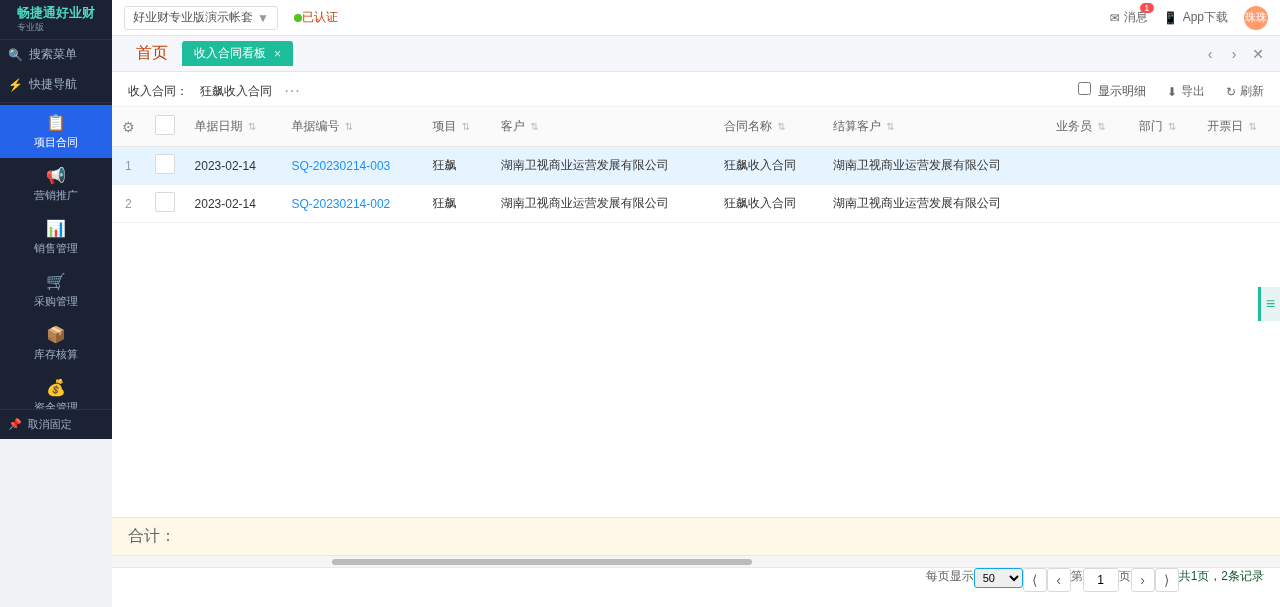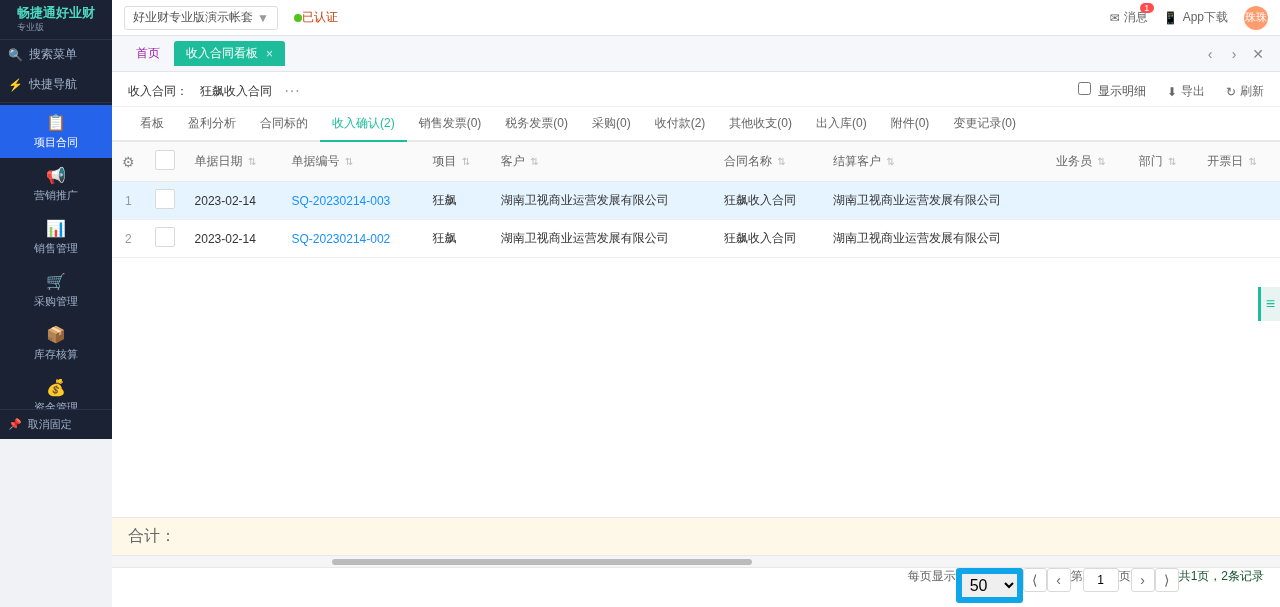--- a/index.html
+++ b/index.html
@@ -31,21 +31,21 @@
     .topbar-company-arrow { color: #999; }
     .topbar-certified { display: flex; align-items: center; color: #c2410c; font-size: 12px; margin-left: 8px; }
     .topbar-certified-dot { width: 8px; height: 8px; background: #52c41a; border-radius: 50%; }
     .topbar-right { margin-left: auto; display: flex; align-items: center; gap: 16px; }
     .topbar-icon-btn { display: flex; align-items: center; gap: 4px; color: #666; font-size: 12px; cursor: pointer; position: relative; }
     .topbar-badge { background: #ff4d4f; color: #fff; font-size: 9px; border-radius: 8px; padding: 0 4px; position: absolute; top: -6px; right: -6px; min-width: 14px; text-align: center; }
     .topbar-avatar { width: 24px; height: 24px; background: #ff9c6e; border-radius: 50%; display: flex; align-items: center; justify-content: center; color: #fff; font-size: 11px; }
 
     
     .tabbar { height: 36px; background: #f5f7fa; border-bottom: 1px solid #e0e4ec; display: flex; align-items: center; padding: 0 12px; gap: 2px; flex-shrink: 0; }
-    .tabbar-home { padding: 4px 12px; color: #a21caf; font-size: 12px; cursor: pointer; }
+    .tabbar-home { padding: 4px 12px; color: #c2410c; font-size: 16px; cursor: pointer; }
     .tabbar-tab { display: flex; align-items: center; gap: 4px; background: #1dbd9c; color: #fff; padding: 4px 12px; border-radius: 3px 3px 0 0; font-size: 12px; cursor: pointer; }
     .tabbar-tab .close { cursor: pointer; margin-left: 4px; opacity: 0.8; }
     .tabbar-controls { margin-left: auto; display: flex; gap: 4px; }
     .tabbar-ctrl-btn { width: 20px; height: 20px; display: flex; align-items: center; justify-content: center; color: #888; cursor: pointer; font-size: 14px; }
 
     
     .content { flex: 1; background: #fff; overflow: hidden; display: flex; flex-direction: column; padding: 0; }
 
     
     .contract-header { padding: 10px 16px 6px; display: flex; align-items: center; gap: 12px; flex-shrink: 0; border-bottom: 1px solid #f0f0f0; }
@@ -78,21 +78,21 @@
     table tbody td { padding: 7px 10px; color: #333; white-space: nowrap; }
     table tbody td.link { color: #1890ff; cursor: pointer; }
     .row-num { color: #999; text-align: center; }
     .settings-col { text-align: center; }
 
     
     .table-footer { background: #fdf8e8; border-top: 1px solid #e8e8e8; padding: 8px 16px; font-size: 16px; color: #666; flex-shrink: 0; }
 
     
     .pagination { height: 40px; background: #fff; border-top: 1px solid #e8e8e8; display: flex; align-items: flex-start; justify-content: flex-end; padding: 0 16px; flex-shrink: 0; font-size: 12px; color: #666; }
-    .page-size-select { border: 6px solid #0ea5e9; border-radius: 3px; padding: 2px 4px; font-size: 16px; }
+    .page-size-select { border: 1px solid #0ea5e9; border-radius: 3px; padding: 2px 4px; font-size: 11px; }
     .page-btn { width: 24px; height: 24px; display: flex; align-items: center; justify-content: center; border: 1px solid #d9d9d9; border-radius: 3px; cursor: pointer; font-size: 14px; color: #666; }
     .page-input { width: 36px; height: 24px; border: 1px solid #d9d9d9; border-radius: 3px; text-align: center; font-size: 12px; }
     .page-info { color: #14532d; }
 
     .checkbox-cell { width: 20px; height: 20px; border: 1px solid #d9d9d9; border-radius: 2px; display: inline-block; background: #fff; }
     .settings-icon { color: #888; cursor: pointer; font-size: 14px; }
   </style>
 </head>
 <body>
 
@@ -218,34 +218,20 @@
           <span>⬇</span>
           <span>导出</span>
         </div>
         <div class="header-action-btn">
           <span>↻</span>
           <span>刷新</span>
         </div>
       </div>
     </div>
 
-    <div class="subtabs">
-      <div class="subtab">看板</div>
-      <div class="subtab">盈利分析</div>
-      <div class="subtab">合同标的</div>
-      <div class="subtab active">收入确认(2)</div>
-      <div class="subtab">销售发票(0)</div>
-      <div class="subtab">税务发票(0)</div>
-      <div class="subtab">采购(0)</div>
-      <div class="subtab">收付款(2)</div>
-      <div class="subtab">其他收支(0)</div>
-      <div class="subtab">出入库(0)</div>
-      <div class="subtab">附件(0)</div>
-      <div class="subtab">变更记录(0)</div>
-    </div>
 
     <div class="table-area">
       <table>
         <thead>
           <tr>
             <th class="settings-col" style="width:32px;">
               <span class="settings-icon">⚙</span>
             </th>
             <th style="width:32px;">
               <span class="checkbox-cell" style="cursor:pointer;"></span>

